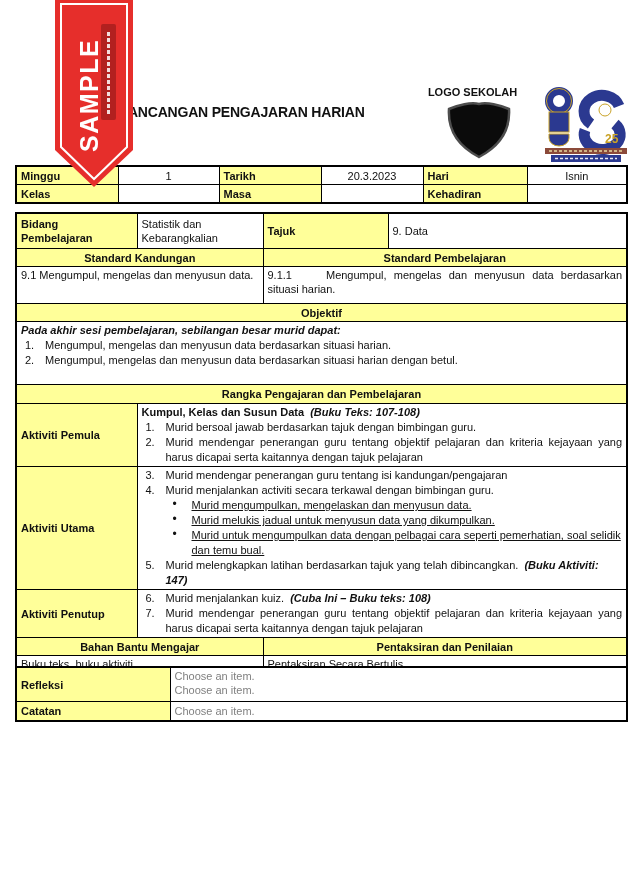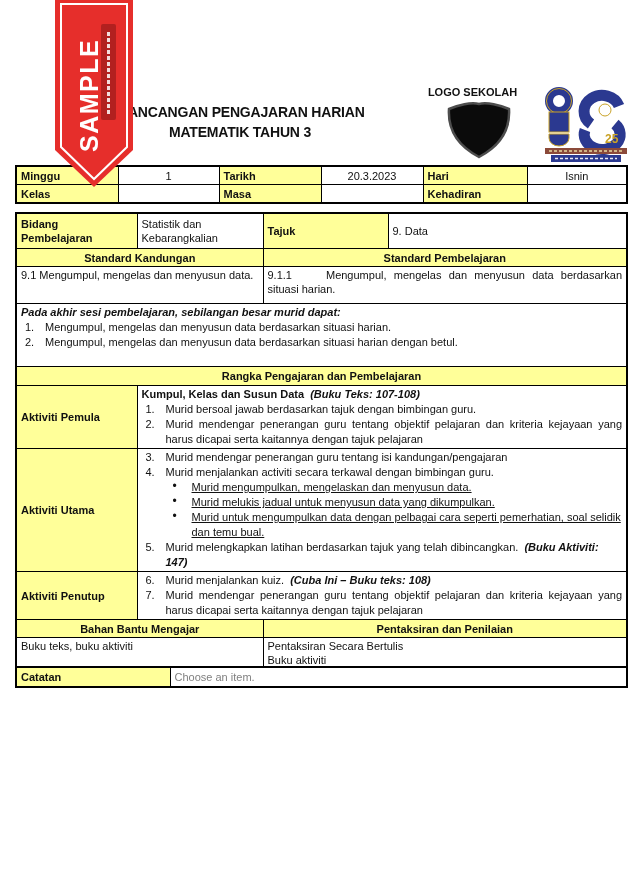--- a/index.html
+++ b/index.html
@@ -38,21 +38,20 @@
   .info-tbl td{height:17px;padding:0 4px;}
   .info-tbl .val{text-align:center;}
 </style>
 </head>
 <body>
 
 <div class="page">
 
   <div class="title-block">
     <div>RANCANGAN PENGAJARAN HARIAN</div>
-    <div>MATEMATIK TAHUN 3</div>
   </div>
 
   <div class="logo-label">LOGO SEKOLAH</div>
   <div class="shield">
     <svg width="70" height="58" viewBox="0 0 70 58">
       <path d="M35 3 C27 1 14 4 5 8 C4 24 10 43 35 56 C60 43 66 24 65 8 C56 4 43 1 35 3 Z" fill="#0b0b0b" stroke="#4d4d4d" stroke-width="2.5"></path>
     </svg>
   </div>
 
   <div class="logo25">
@@ -119,20 +118,23 @@
       <td colspan="2" class="yellow center" style="height:15px">Standard Kandungan</td>
       <td colspan="2" class="yellow center">Standard Pembelajaran</td>
     </tr>
     <tr>
       <td colspan="2" class="vtop" style="height:34px">9.1 Mengumpul, mengelas dan menyusun data.</td>
       <td colspan="2" class="vtop just">
         <span>9.1.1</span><span class="sp-gap"></span><span>Mengumpul, mengelas dan menyusun data berdasarkan situasi harian.</span>
       </td>
     </tr>
     <tr>
+      <td colspan="4" class="yellow center" style="height:15px">Objektif</td>
+    </tr>
+    <tr>
       <td colspan="4" class="vtop" style="height:60px;line-height:15px;">
         <div class="intro">Pada akhir sesi pembelajaran, sebilangan besar murid dapat:</div>
         <div class="li">
           <span class="n">1.</span>
           <span>Mengumpul, mengelas dan menyusun data berdasarkan situasi harian.</span>
         </div>
         <div class="li">
           <span class="n">2.</span>
           <span>Mengumpul, mengelas dan menyusun data berdasarkan situasi harian dengan betul.</span>
         </div>
@@ -212,20 +214,27 @@
     </tr>
   </tbody>
     </table>
 
   <table class="tbl" style="top:666px;width:611px;">
     <colgroup>
       <col style="width:154px">
         <col style="width:457px">
     </colgroup>
     <tbody>
+        <tr>
+      <td class="yellow" style="height:31px">Refleksi</td>
+      <td class="vtop">
+        <div class="gray">Choose an item.</div>
+        <div class="gray">Choose an item.</div>
+      </td>
+    </tr>
     <tr>
       <td class="yellow" style="height:16px">Catatan</td>
       <td>
         <span class="gray">Choose an item.</span>
       </td>
     </tr>
   </tbody>
     </table>
 
   <div class="ribbon">

